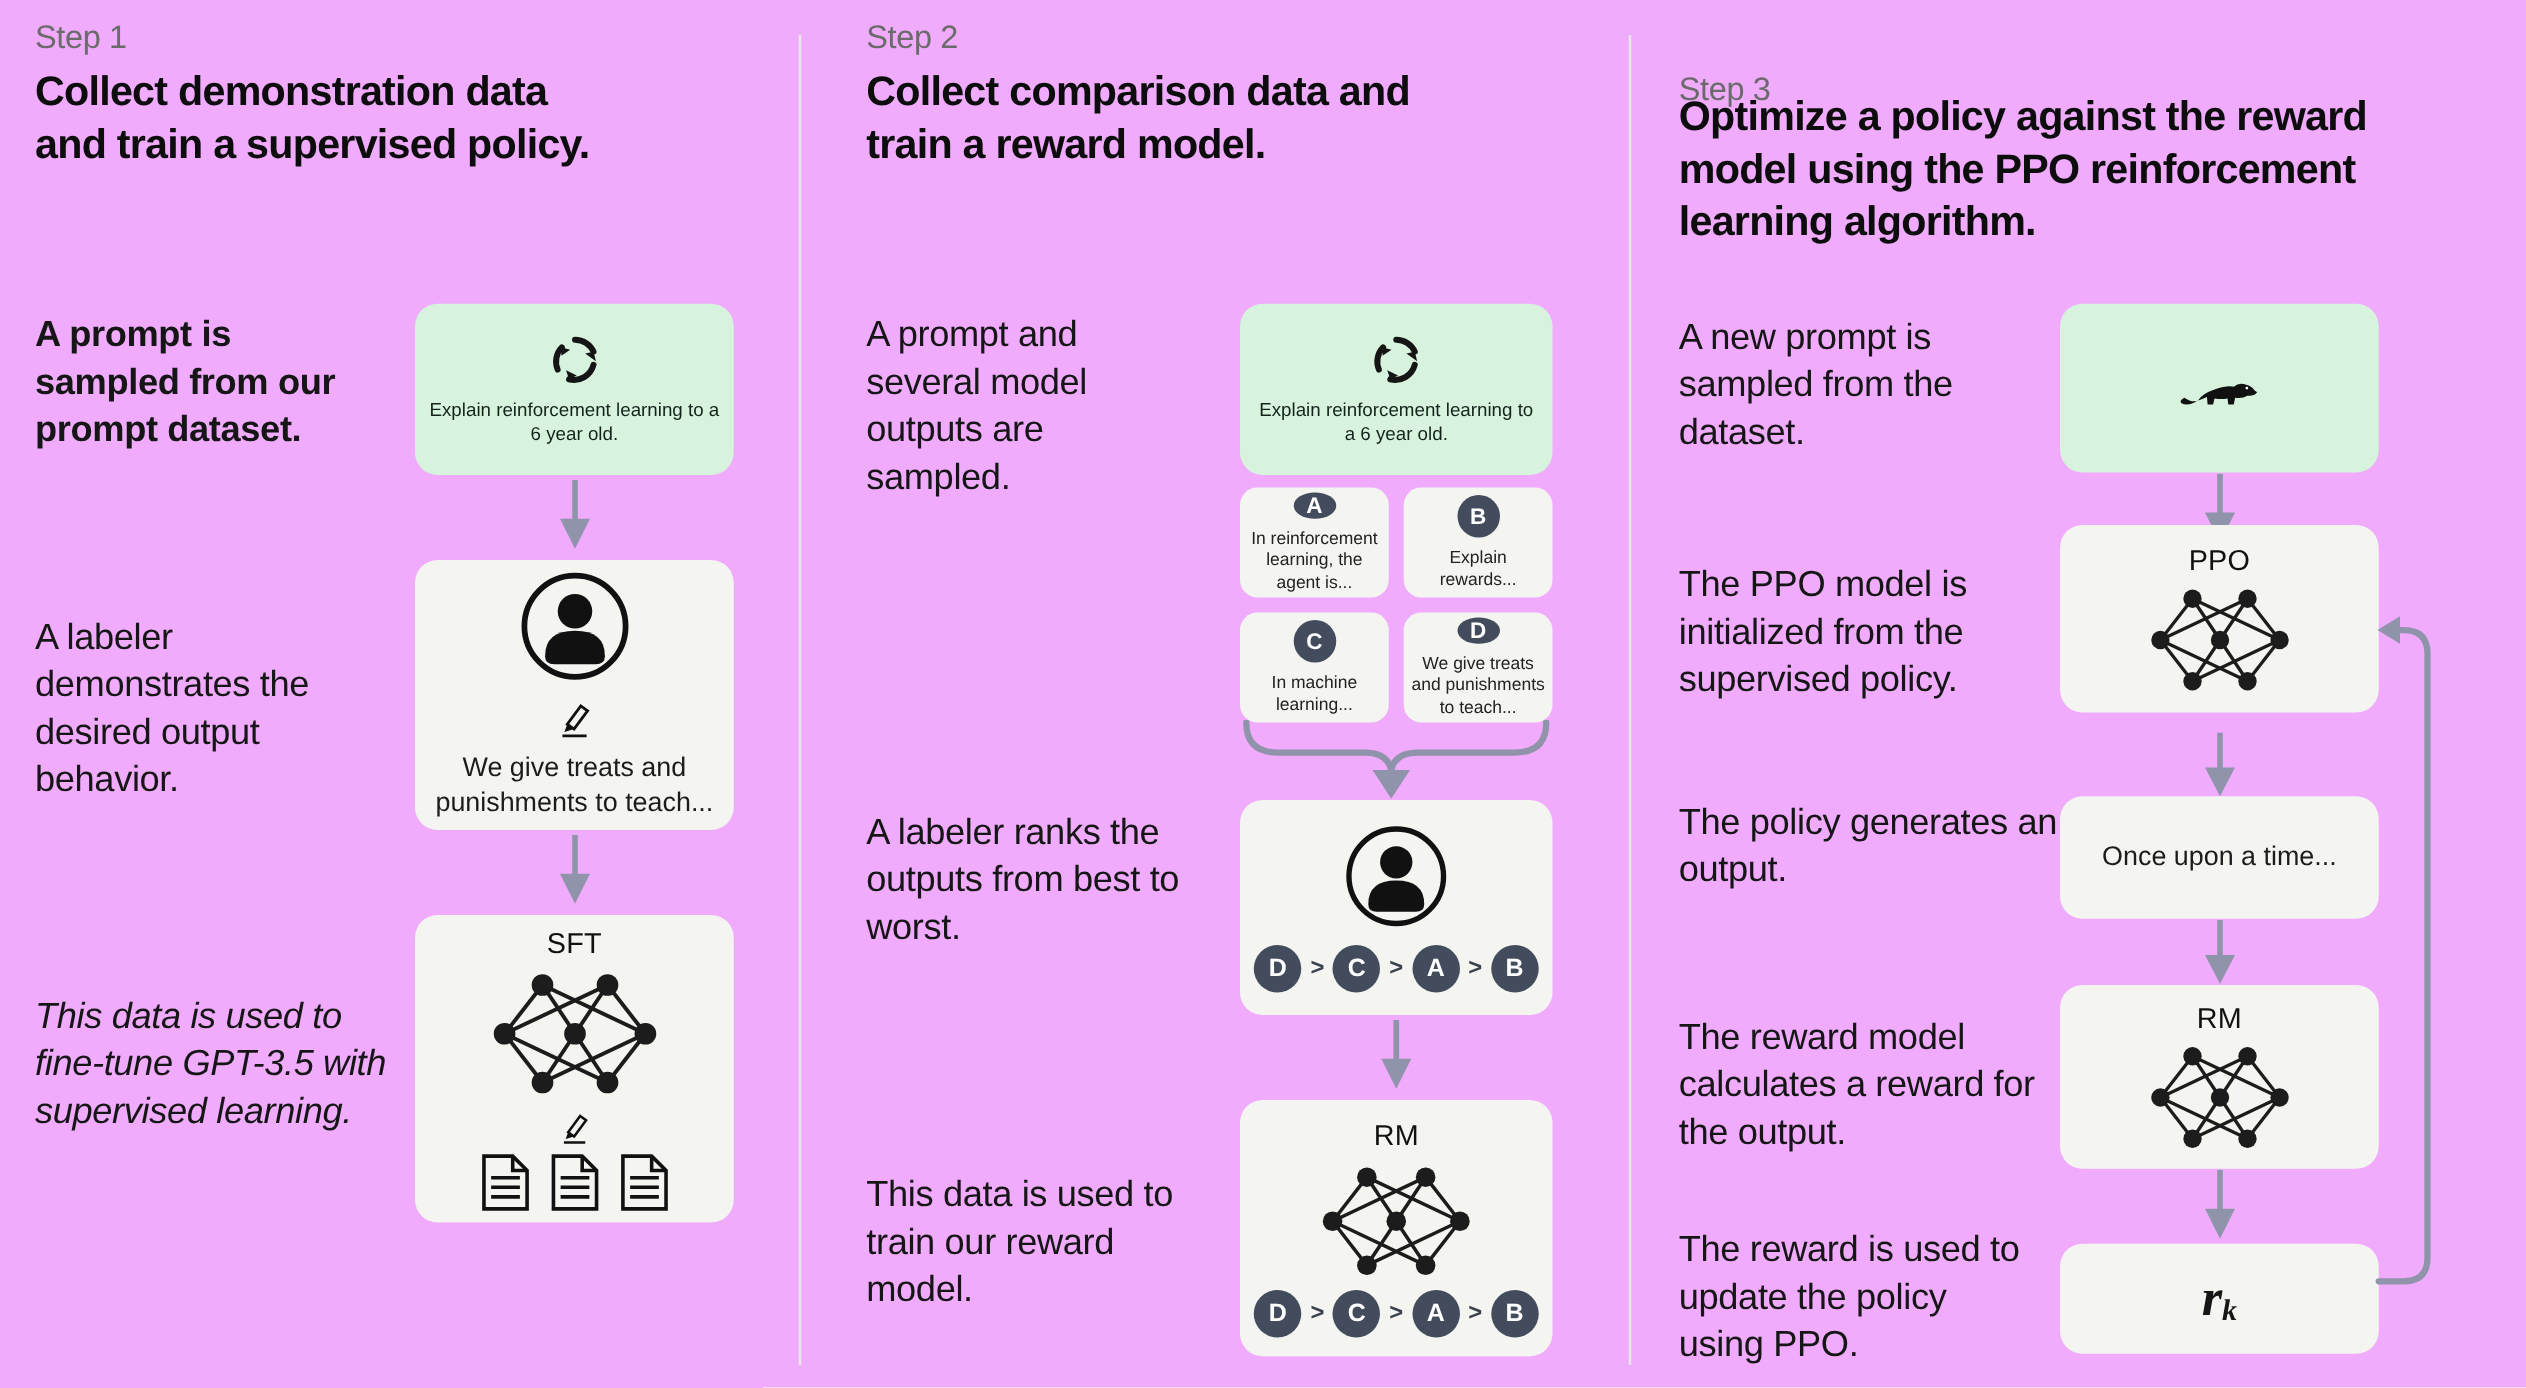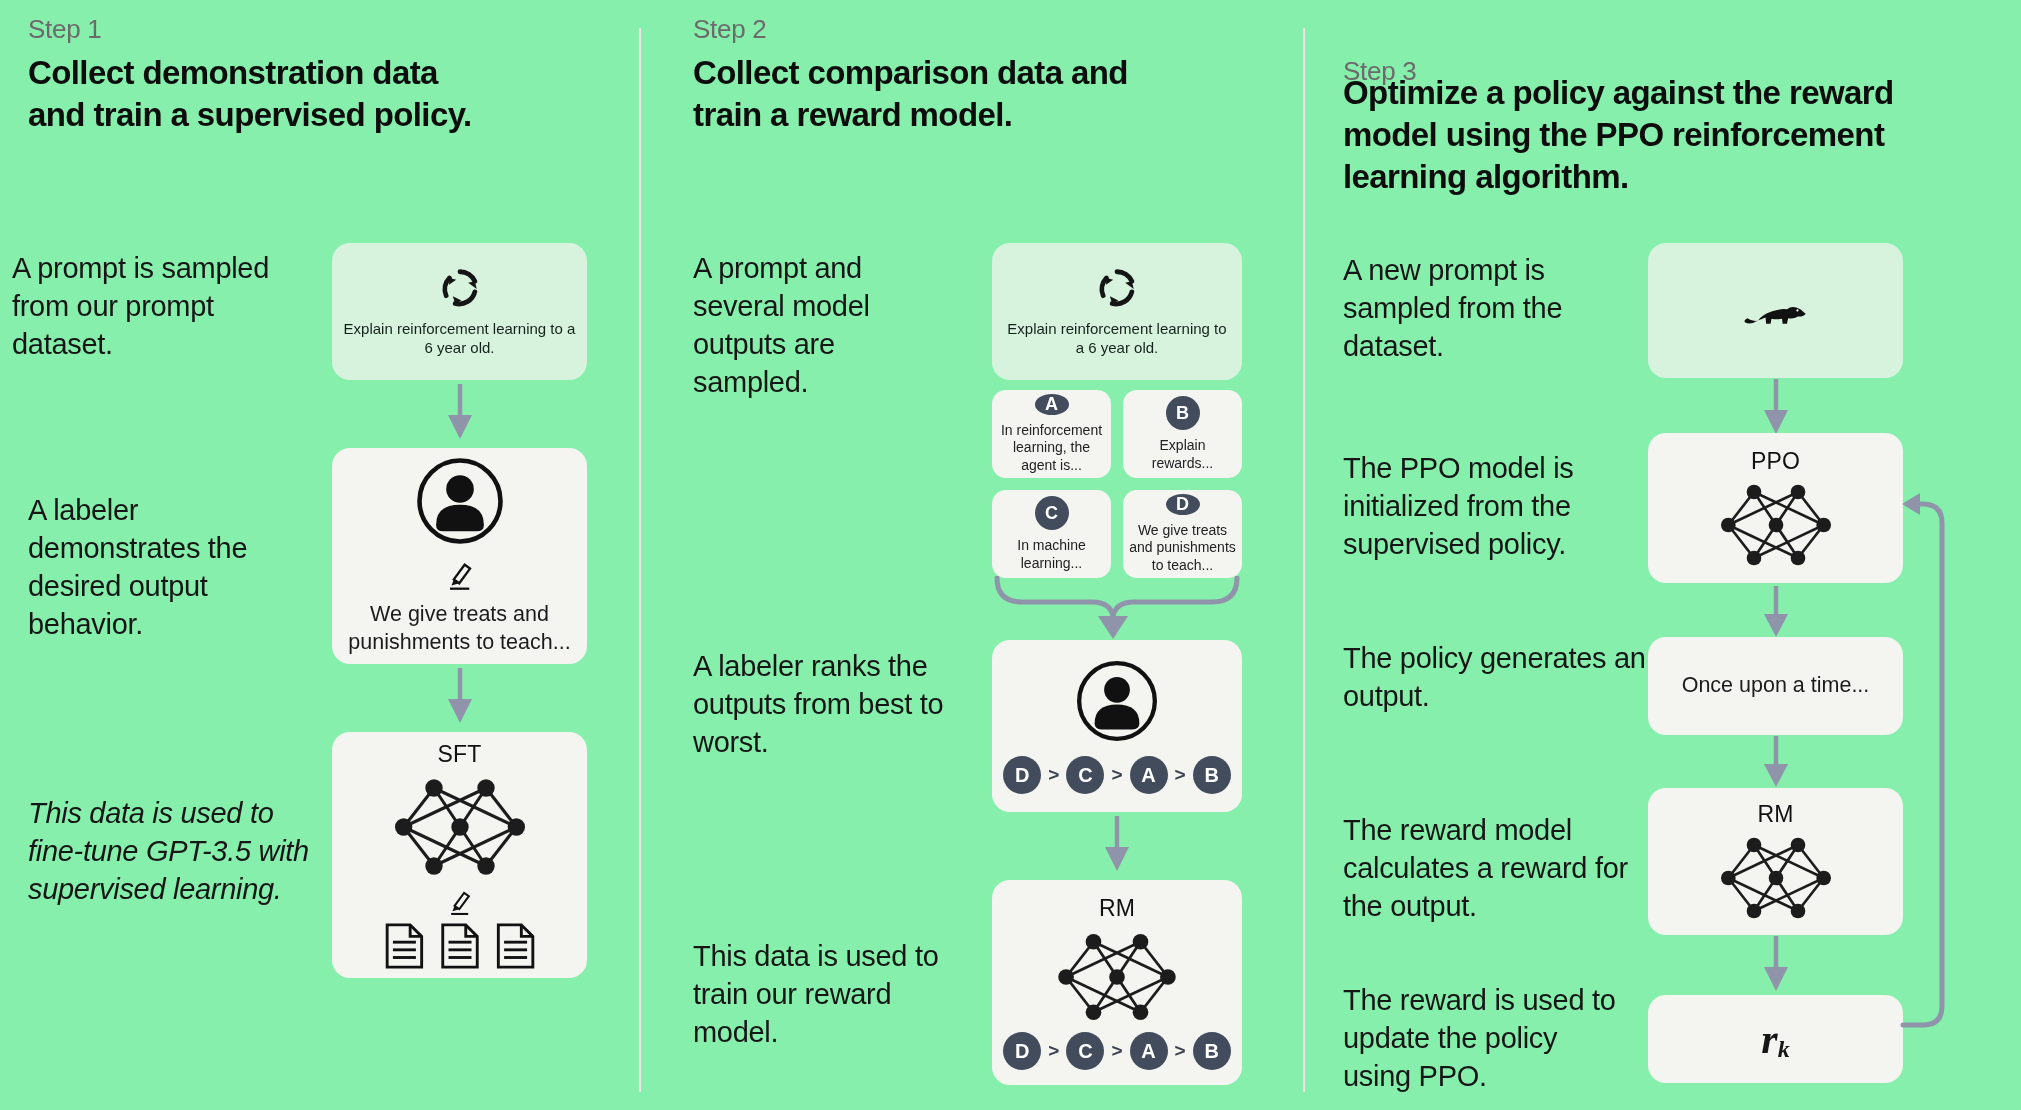--- a/index.html
+++ b/index.html
@@ -1,16 +1,16 @@
 <!DOCTYPE html>
 <html><head>
 <meta charset="utf-8">
 <style>
   html,body{margin:0;padding:0;background:#fff;}
-  .canvas{position:relative;width:2021px;height:1110px;background:#86efac;overflow:hidden;
+  .canvas{position:relative;width:2021px;height:1110px;background:#f0abfc;overflow:hidden;
           font-family:"Liberation Sans","DejaVu Sans",sans-serif;color:#141414;}
   .divider{position:absolute;top:28px;bottom:18px;width:2px;background:#e7e7e5;}
   .step-label{position:absolute;font-size:26px;color:#6b6b6b;letter-spacing:-0.3px;}
   .step-title{position:absolute;margin:0;font-size:33px;font-weight:bold;line-height:1.28;
               color:#0d0d0d;letter-spacing:-0.6px;}
   .caption{position:absolute;margin:0;font-size:29px;line-height:1.31;color:#161616;letter-spacing:-0.3px;}
   .pbox{position:absolute;background:#d7f3de;border-radius:18px;display:flex;flex-direction:column;
         align-items:center;justify-content:center;gap:9px;text-align:center;}
   .pbox-text{font-size:15px;line-height:1.3;color:#14231a;}
   .gbox{position:absolute;background:#f4f4f1;border-radius:18px;display:flex;flex-direction:column;
@@ -36,21 +36,21 @@
 
 <div class="canvas">
 
   <div class="divider" style="left:639px;"></div>
   <div class="divider" style="left:1303px;"></div>
 
   <section>
     <div class="step-label" style="left:28px;top:14px;">Step 1</div>
     <h2 class="step-title" style="left:28px;top:52px;width:470px;">Collect demonstration data and train a supervised policy.</h2>
 
-    <p class="caption" style="left:12px;top:250px;width:262px;">A prompt is sampled from our prompt dataset.</p>
+    <p class="caption" style="left:28px;top:250px;width:262px;font-weight:bold;">A prompt is sampled from our prompt dataset.</p>
     <p class="caption" style="left:28px;top:492px;width:262px;">A labeler demonstrates the desired output behavior.</p>
     <p class="caption" style="left:28px;top:795px;width:300px;font-style:italic;">This data is used to fine-tune GPT-3.5 with supervised learning.</p>
 
     <div class="pbox" style="left:332px;top:243px;width:255px;height:137px;">
       <svg width="44" height="44" viewBox="0 0 46 46">
         <g fill="none" stroke="#151515" stroke-width="5" stroke-linecap="round">
           <path d="M23 6 A17 17 0 0 1 38.5 16"></path>
           <path d="M38.5 27 A17 17 0 0 1 18 39.2"></path>
           <path d="M8.5 31 A17 17 0 0 1 12 12.5"></path>
         </g>
@@ -264,21 +264,21 @@
         <path d="M8 44 Q0 48 4 52 Q14 57 28 48 Q34 38 52 32 Q70 26 80 28 Q88 21 98 25 Q106 27 110 33 L114 36 Q110 42 100 41 Q92 46 82 44 L80 54 L72 54 L71 45 Q62 47 52 45 L50 54 L42 54 L41 43 Q32 47 28 48 Q20 52 8 44 Z" fill="#111"></path>
         <circle cx="99" cy="30" r="2" fill="#fff"></circle>
       </svg>
     </div>
 
     <svg class="varrow" style="left:1761px;top:379px;" width="30" height="56">
       <line x1="15" y1="0" x2="15" y2="33" stroke="#9094ab" stroke-width="4.5"></line>
       <polygon points="3,31 27,31 15,55" fill="#9094ab"></polygon>
     </svg>
 
-    <div class="gbox" style="left:1648px;top:433px;width:255px;height:150px;gap:6px;">
+    <div class="gbox" style="left:1648px;top:420px;width:255px;height:150px;gap:6px;">
       <div class="model-label">PPO</div>
       <svg width="130" height="88" viewBox="0 0 160 120">
         <g stroke="#1c1c1c" stroke-width="3.6">
           <line x1="50" y1="15" x2="15" y2="60"></line>
             <line x1="50" y1="15" x2="80" y2="60"></line>
             <line x1="50" y1="15" x2="145" y2="60"></line>
           <line x1="110" y1="15" x2="15" y2="60"></line>
             <line x1="110" y1="15" x2="80" y2="60"></line>
             <line x1="110" y1="15" x2="145" y2="60"></line>
           <line x1="15" y1="60" x2="50" y2="105"></line>

